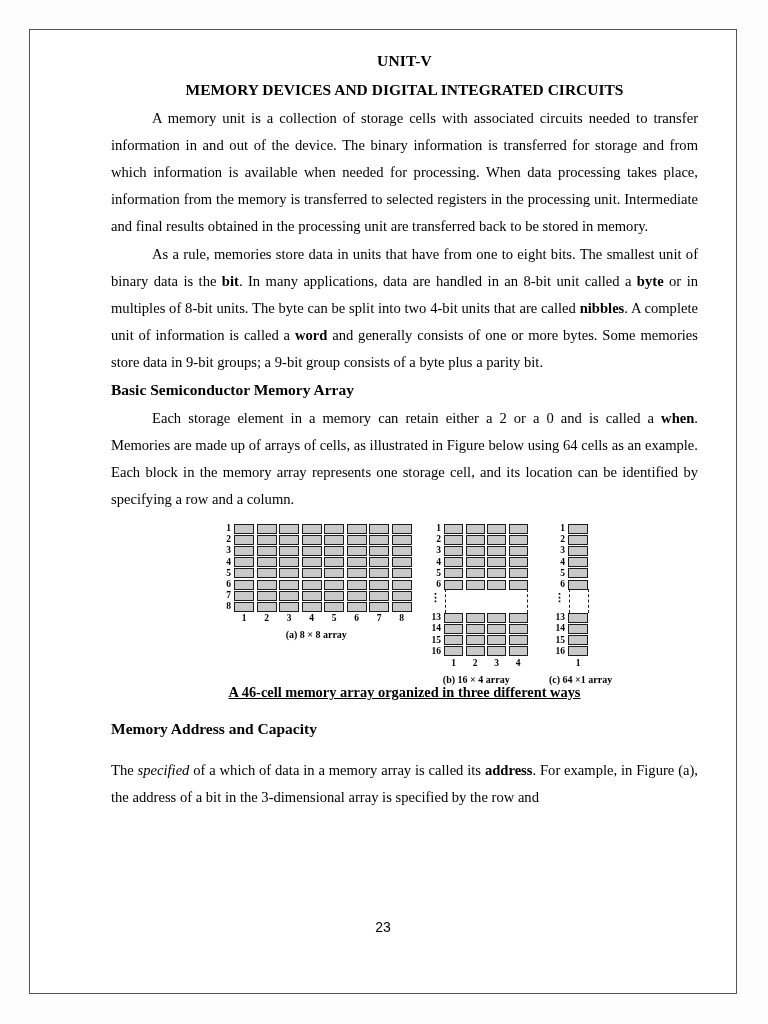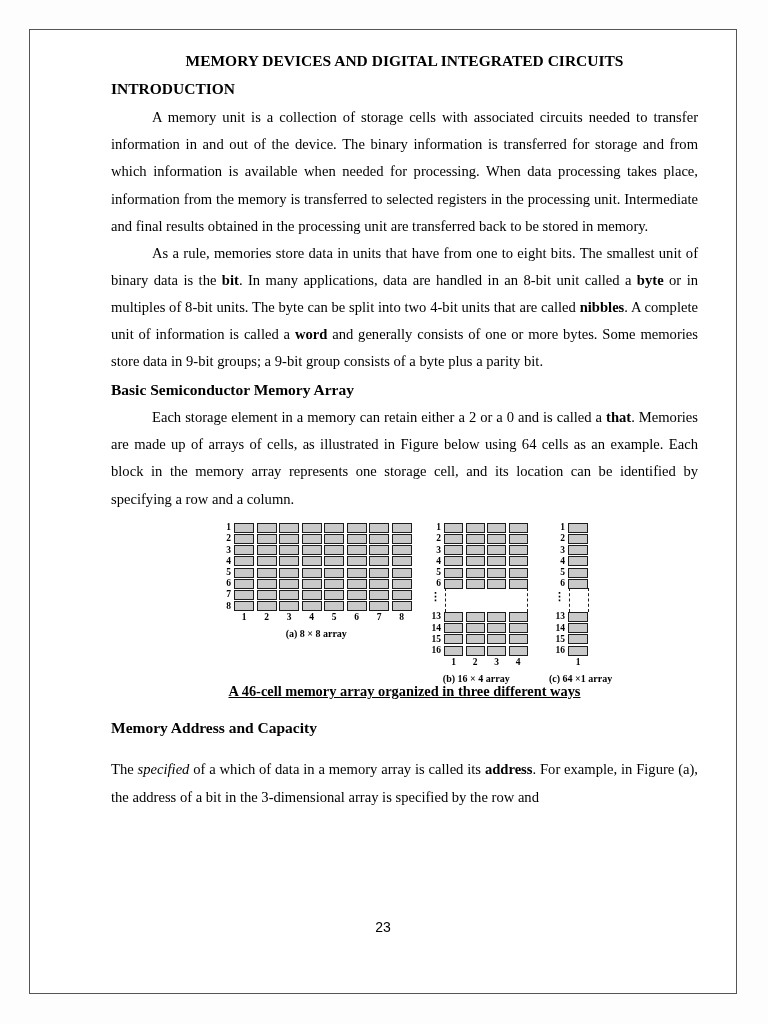--- a/index.html
+++ b/index.html
@@ -112,29 +112,29 @@
     font-size:14px;
     font-family:"Liberation Sans",sans-serif;
   }
 </style>
 </head>
 <body>
 
 <div class="page">
   <div class="content">
 
+    <div class="title-center">UNIT-V</div>
     <div class="title-main">MEMORY DEVICES AND DIGITAL INTEGRATED CIRCUITS</div>
 
-    <h2 class="sec">INTRODUCTION</h2>
     <p class="body indent"><span>A memory unit is a collection of storage cells with associated circuits needed to transfer information in and out of the device. The binary information is transferred for storage and from which information is available when needed for processing. When data processing takes place, information from the memory is transferred to selected registers in the processing unit. Intermediate and final results obtained in the processing unit are transferred back to be stored in memory.</span></p>
 
     <p class="body indent"><span>As a rule, memories store data in units that have from one to eight bits. The smallest unit of binary data is the </span><b>bit</b><span>. In many applications, data are handled in an 8-bit unit called a </span><b>byte</b><span> or in multiples of 8-bit units. The byte can be split into two 4-bit units that are called </span><b>nibbles</b><span>. A complete unit of information is called a </span><b>word</b><span> and generally consists of one or more bytes. Some memories store data in 9-bit groups; a 9-bit group consists of a byte plus a parity bit.</span></p>
 
     <h2 class="sec">Basic Semiconductor Memory Array</h2>
-    <p class="body indent"><span>Each storage element in a memory can retain either a 2 or a 0 and is called a </span><b>that</b><span>. Memories are made up of arrays of cells, as illustrated in Figure below using 64 cells as an example. Each block in the memory array represents one storage cell, and its location can be identified by specifying a row and a column.</span></p>
+    <p class="body indent"><span>Each storage element in a memory can retain either a 2 or a 0 and is called a </span><b>when</b><span>. Memories are made up of arrays of cells, as illustrated in Figure below using 64 cells as an example. Each block in the memory array represents one storage cell, and its location can be identified by specifying a row and a column.</span></p>
 
     <div class="figure">
       <div class="fig-block" id="panel-a" style="left: 110px; top: 4px;">
           <div class="rowlab" style="position: absolute; left: 0px; width: 10px; top: 0.5px;">1</div>
           <div class="cell" style="width: 20px; height: 10px; background: rgb(201, 201, 201); border-color: rgb(29, 29, 29); position: absolute; left: 13px; top: 0px;"></div>
           <div class="cell" style="width: 20px; height: 10px; background: rgb(201, 201, 201); border-color: rgb(29, 29, 29); position: absolute; left: 35.5px; top: 0px;"></div>
           <div class="cell" style="width: 20px; height: 10px; background: rgb(201, 201, 201); border-color: rgb(29, 29, 29); position: absolute; left: 58px; top: 0px;"></div>
           <div class="cell" style="width: 20px; height: 10px; background: rgb(201, 201, 201); border-color: rgb(29, 29, 29); position: absolute; left: 80.5px; top: 0px;"></div>
           <div class="cell" style="width: 20px; height: 10px; background: rgb(201, 201, 201); border-color: rgb(29, 29, 29); position: absolute; left: 103px; top: 0px;"></div>
           <div class="cell" style="width: 20px; height: 10px; background: rgb(201, 201, 201); border-color: rgb(29, 29, 29); position: absolute; left: 125.5px; top: 0px;"></div>

